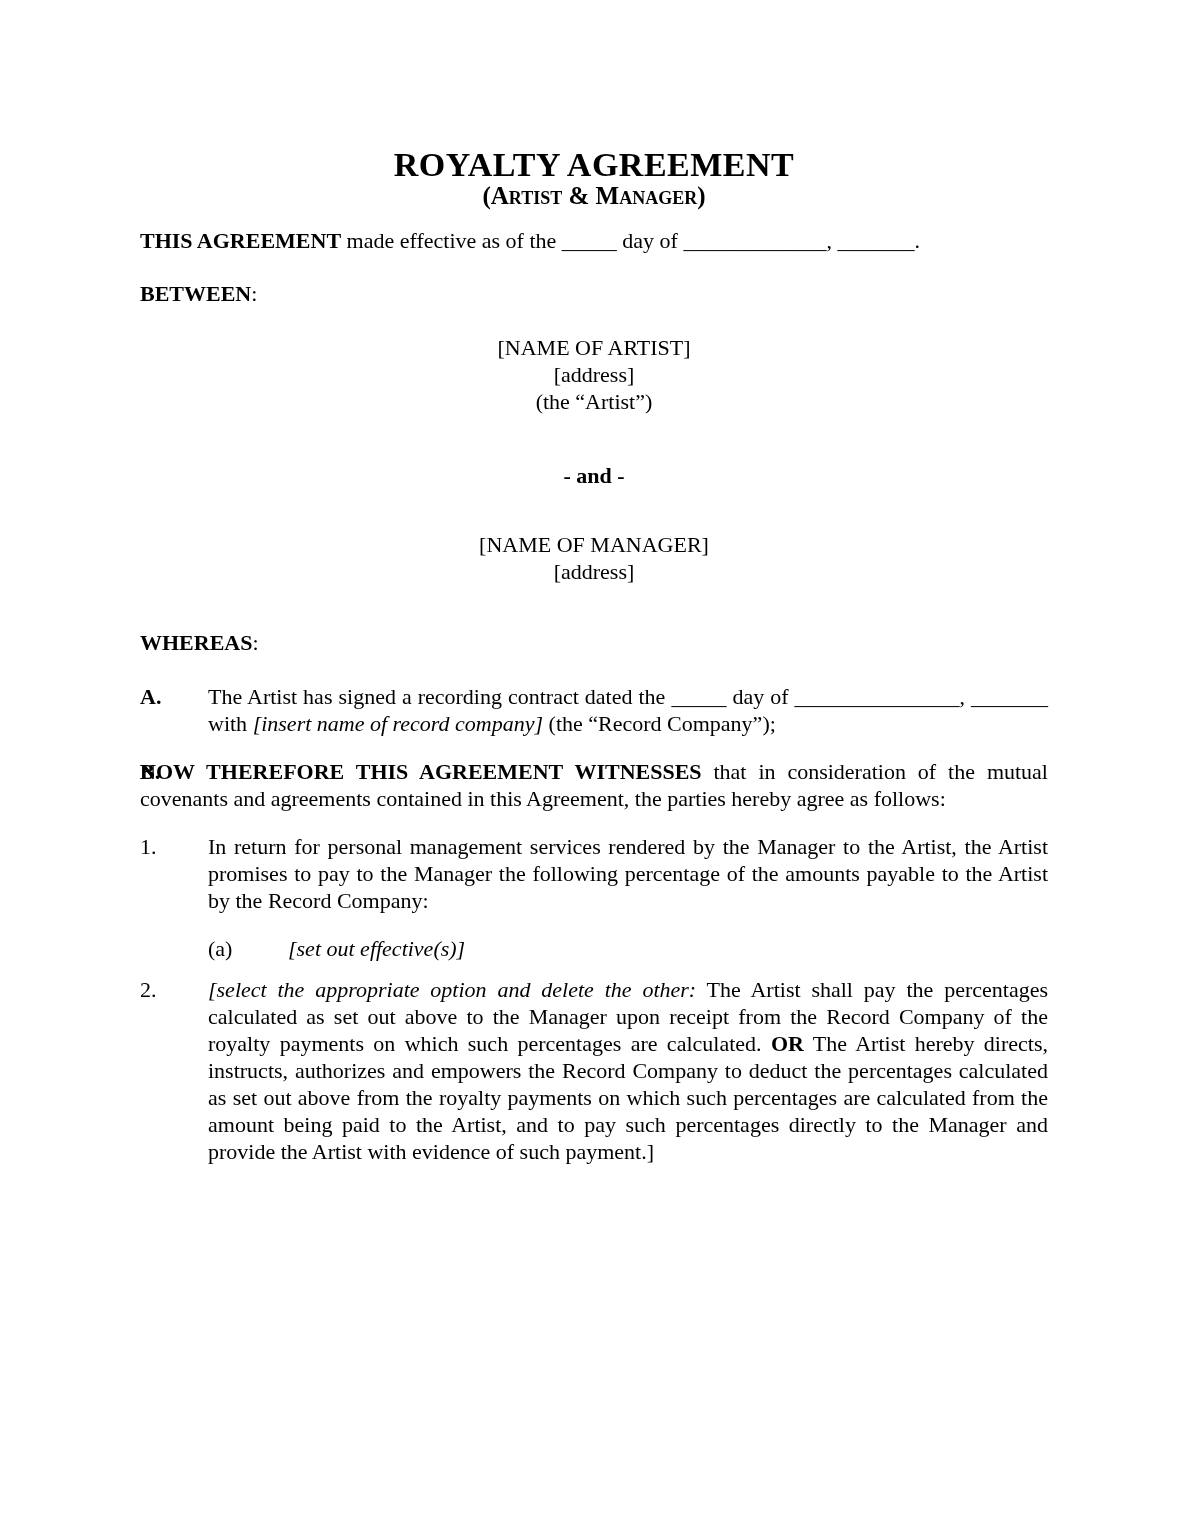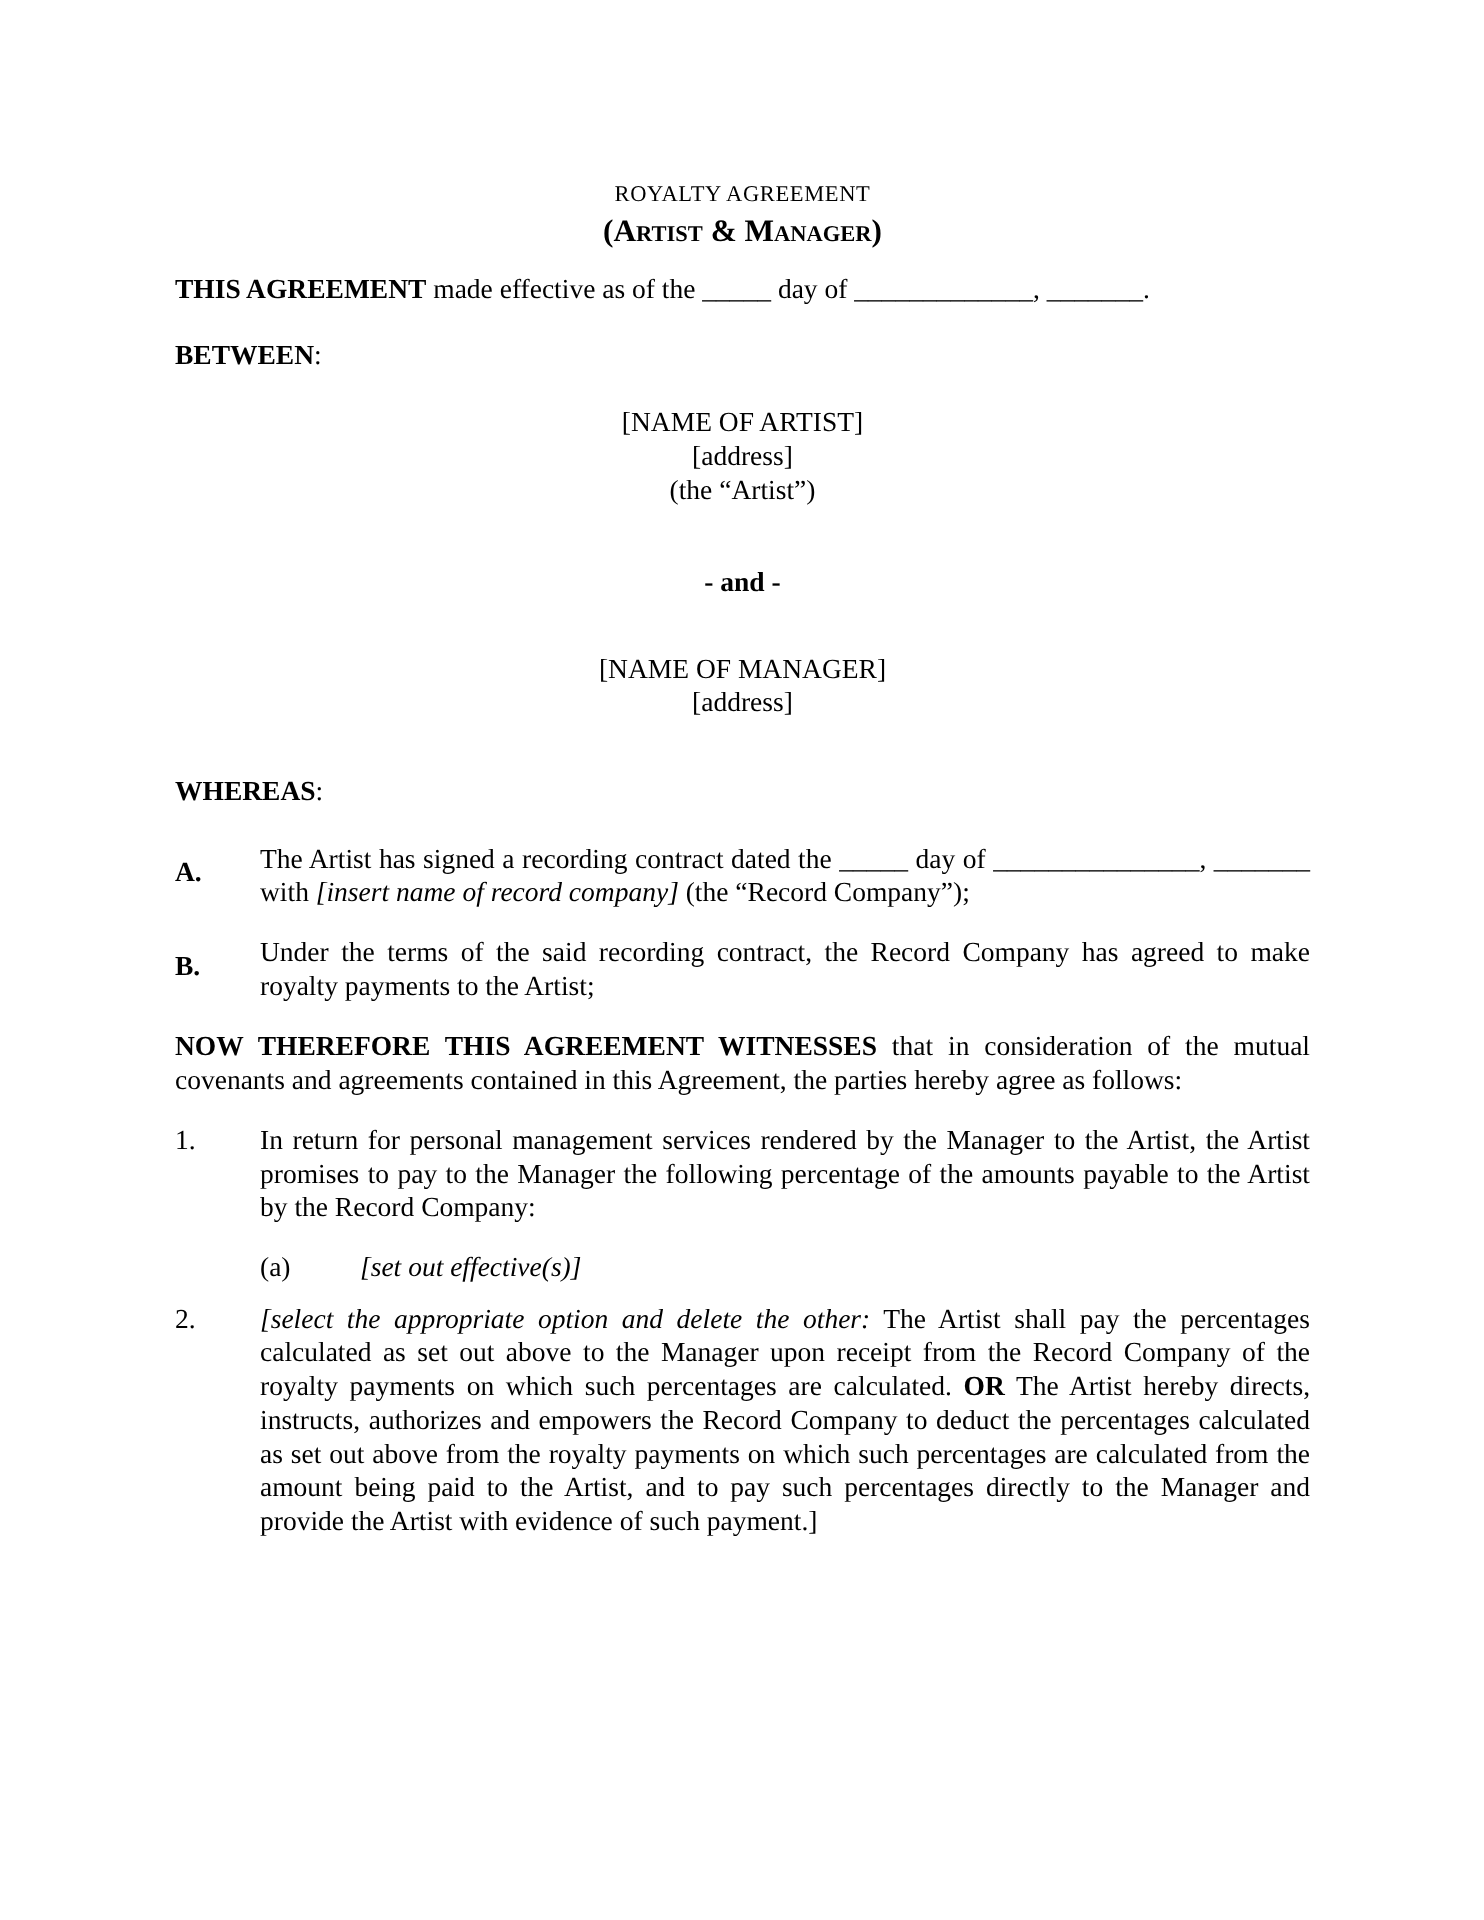--- a/index.html
+++ b/index.html
@@ -12,32 +12,33 @@
     color: #000000;
     font-family: "Liberation Serif", "DejaVu Serif", serif;
     font-size: 22px;
     line-height: 27px;
     box-sizing: border-box;
     padding: 139px 139px 0 140px;
     overflow: hidden;
   }
   .center { text-align: center; }
   .doc-title {
-    font-size: 18px;
+    font-size: 34px;
     line-height: 32px;
-    font-weight: normal;
+    font-weight: bold;
     letter-spacing: 0.5px;
+    margin-top: 10px;
   }
   .doc-subtitle {
     font-size: 25px;
     line-height: 30px;
     font-weight: bold;
     font-variant: small-caps;
   }
-  .b { font-weight: bold; margin-top: 11px; }
+  .b { font-weight: bold; }
   .i { font-style: italic; }
   .intro { margin-top: 16px; }
   .between { margin-top: 26px; }
   .party-artist { margin-top: 27px; }
   .and-sep { margin-top: 47px; font-weight: bold; }
   .party-manager { margin-top: 42px; }
   .whereas { margin-top: 44px; }
   .justify { text-align: justify; }
   .hang { position: relative; padding-left: 68px; }
   .hang > .num { position: absolute; left: 0; top: 0; }
@@ -72,21 +73,21 @@
 
   <div class="center party-manager">
     <div class="party-name">[NAME OF MANAGER]</div>
     <div>[address]</div>
   </div>
 
   <div class="whereas"><span class="b">WHEREAS</span><span>:</span></div>
 
   <div class="hang justify recital-a"><span class="num b">A.</span><span>The Artist has signed a recording contract dated the </span><span>_____</span><span> day of </span><span>_______________</span><span>, </span><span>_______</span><span> with </span><span class="i">[insert name of record company]</span><span> (the “Record Company”);</span></div>
 
-  <div class="hang justify recital-b"><span class="num b">B.</span><span>Under the terms of the said recording contract, the Record Company has agreed to make royalty payments to the Artist;</span></div>
+  <div class="hang justify recital-b"><span class="num b">B.</span></div>
 
   <div class="justify now-para"><span class="b">NOW THEREFORE THIS AGREEMENT WITNESSES</span><span> that in consideration of the mutual covenants and agreements contained in this Agreement, the parties hereby agree as follows:</span></div>
 
   <div class="hang justify clause-1"><span class="num">1.</span><span>In return for personal management services rendered by the Manager to the Artist, the Artist promises to pay to the Manager the following percentage of the amounts payable to the Artist by the Record Company:</span></div>
 
   <div class="sub-clause"><span class="num">(a)</span><span class="i">[set out effective(s)]</span></div>
 
   <div class="hang justify clause-2"><span class="num">2.</span><span class="i">[select the appropriate option and delete the other:</span><span> The Artist shall pay the percentages calculated as set out above to the Manager upon receipt from the Record Company of the royalty payments on which such percentages are calculated. </span><span class="b">OR</span><span> The Artist hereby directs, instructs, authorizes and empowers the Record Company to deduct the percentages calculated as set out above from the royalty payments on which such percentages are calculated from the amount being paid to the Artist, and to pay such percentages directly to the Manager and provide the Artist with evidence of such payment.]</span></div>
 
 </div>

